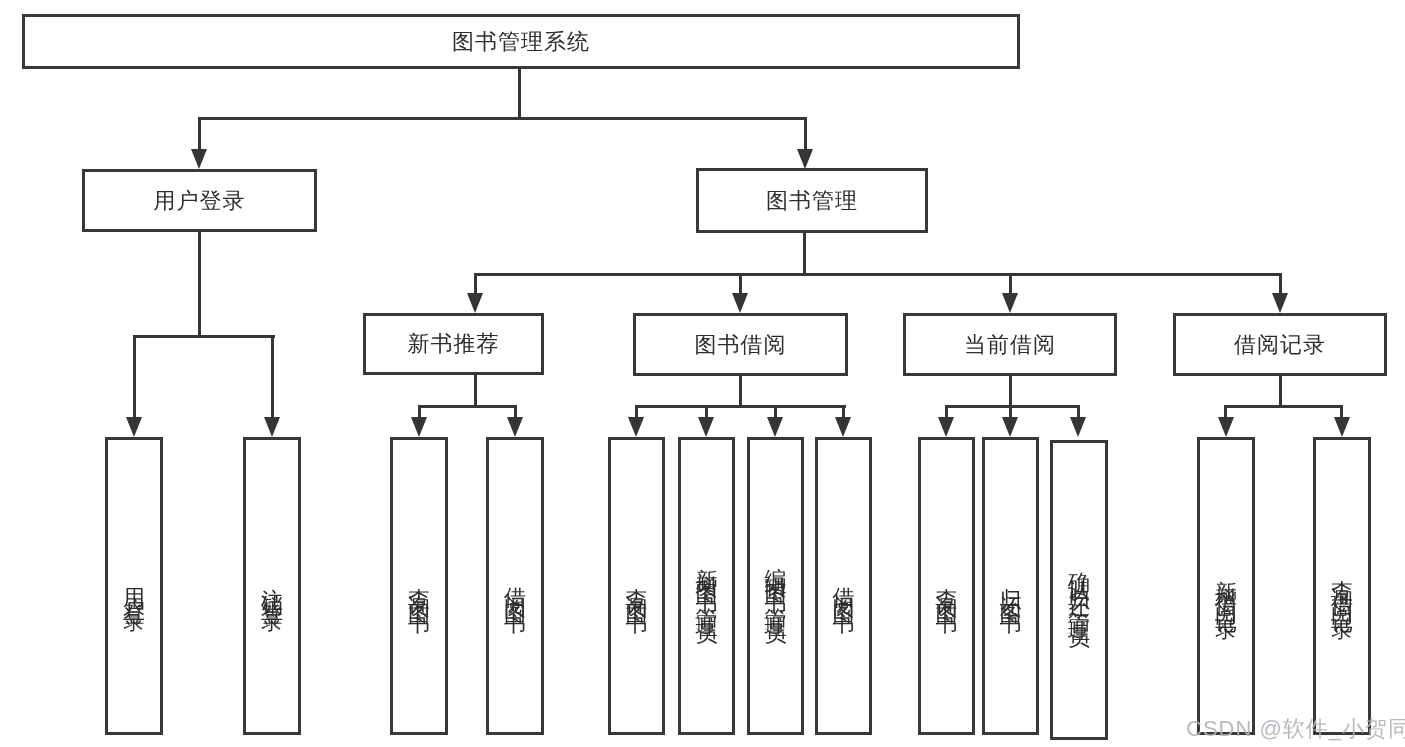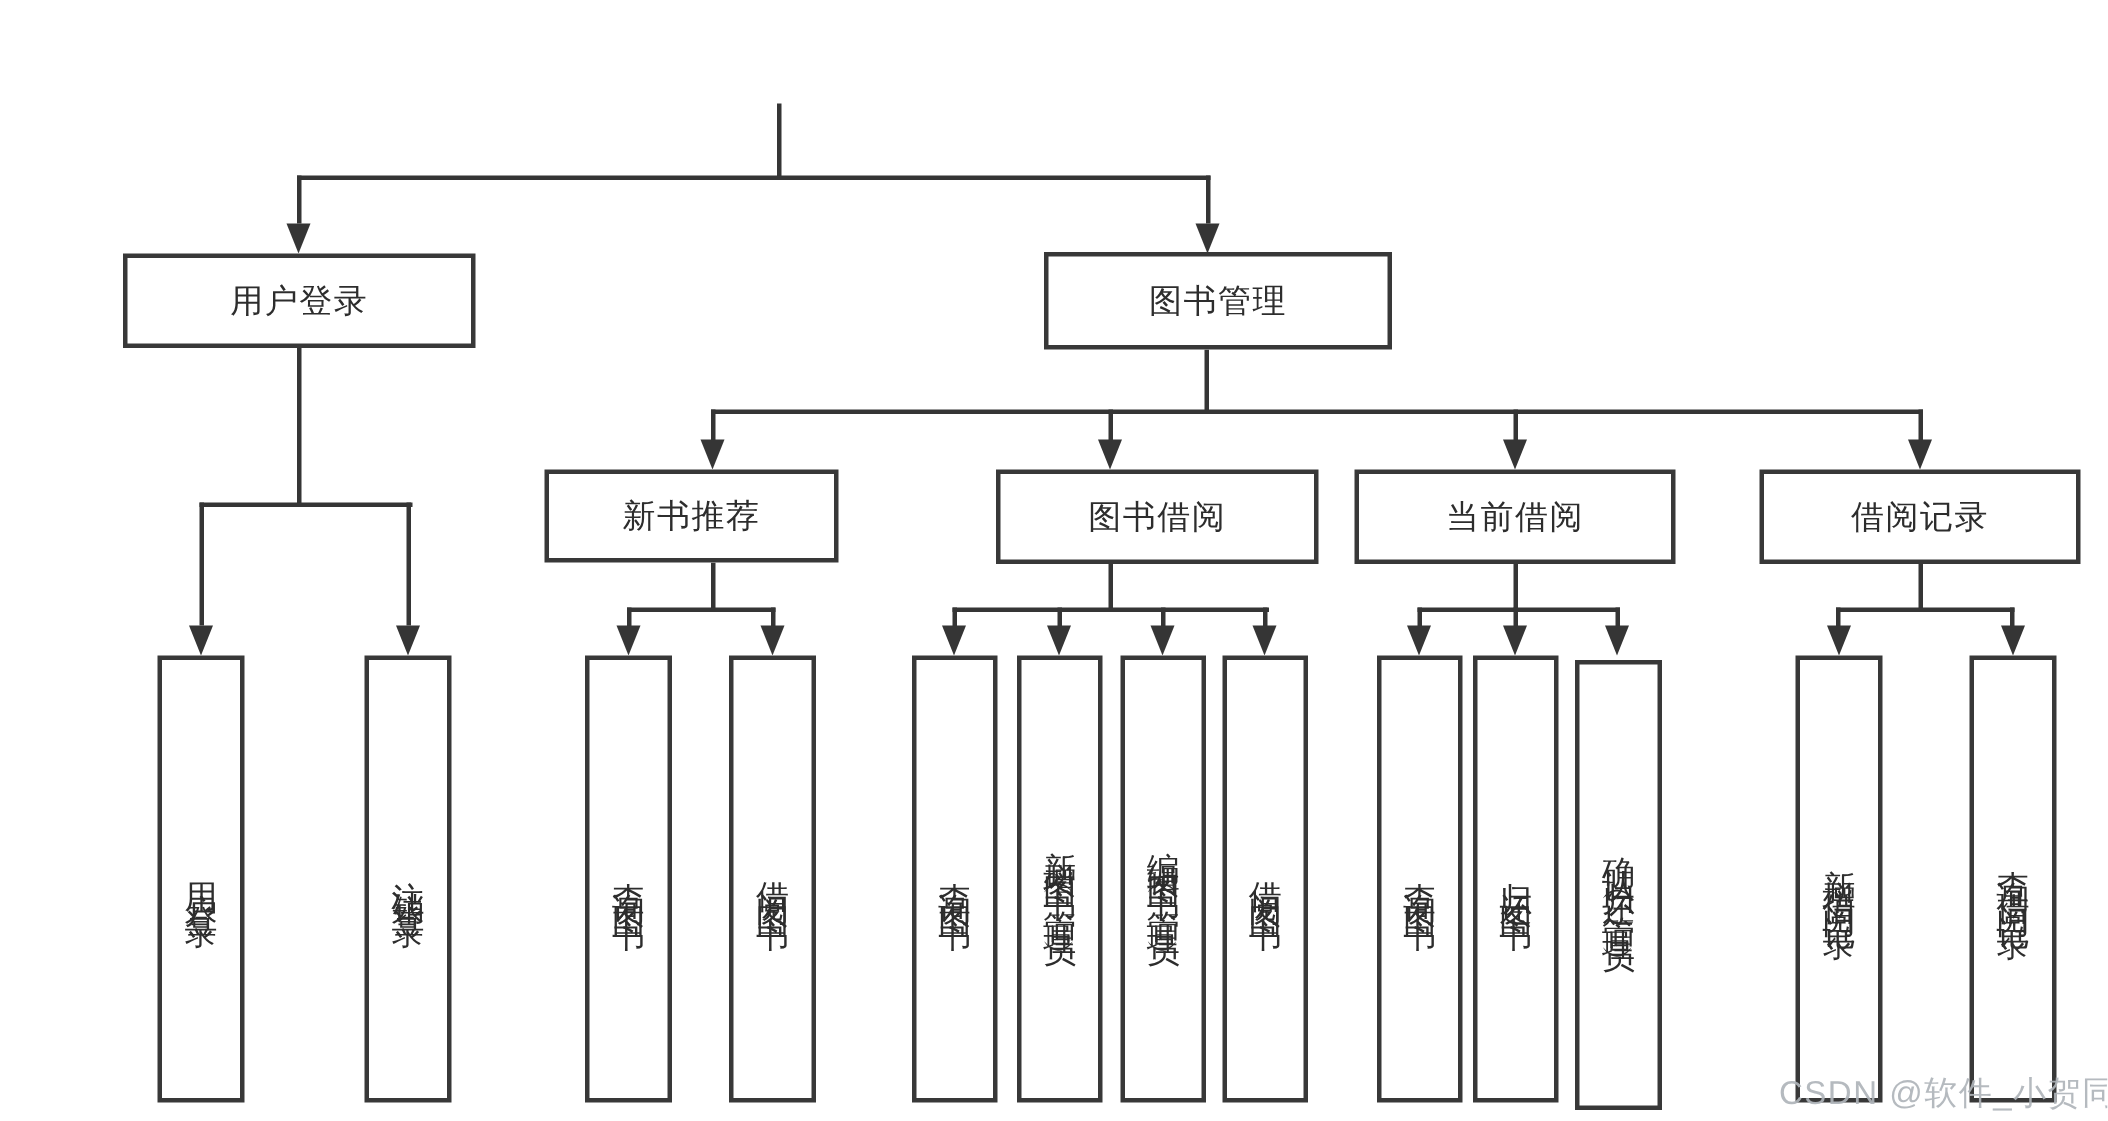--- a/index.html
+++ b/index.html
@@ -111,26 +111,27 @@
   <div class="ah" style="left:628px;top:417px;"></div>
   <div class="ah" style="left:698px;top:417px;"></div>
   <div class="ah" style="left:767px;top:417px;"></div>
   <div class="ah" style="left:835px;top:417px;"></div>
   <div class="ah" style="left:938px;top:417px;"></div>
   <div class="ah" style="left:1002px;top:417px;"></div>
   <div class="ah" style="left:1070px;top:417px;"></div>
   <div class="ah" style="left:1218px;top:417px;"></div>
   <div class="ah" style="left:1334px;top:417px;"></div>
 
+  <div class="hbox" style="left:22px;top:14px;width:998px;height:55px;">图书管理系统</div>
 
   <div class="hbox" style="left:82px;top:169px;width:235px;height:63px;">用户登录</div>
   <div class="hbox" style="left:696px;top:168px;width:232px;height:65px;">图书管理</div>
 
-  <div class="hbox" style="left:363px;top:313px;width:196px;height:62px;">新书推荐</div>
-  <div class="hbox" style="left:664px;top:313px;width:215px;height:63px;">图书借阅</div>
+  <div class="hbox" style="left:363px;top:313px;width:181px;height:62px;">新书推荐</div>
+  <div class="hbox" style="left:633px;top:313px;width:215px;height:63px;">图书借阅</div>
   <div class="hbox" style="left:903px;top:313px;width:214px;height:63px;">当前借阅</div>
   <div class="hbox" style="left:1173px;top:313px;width:214px;height:63px;">借阅记录</div>
 
   <div class="vbox" style="left:105px;width:58px;">用户登录</div>
   <div class="vbox" style="left:243px;width:58px;">注销登录</div>
 
   <div class="vbox" style="left:390px;width:58px;">查询图书</div>
   <div class="vbox" style="left:486px;width:58px;">借阅图书</div>
 
   <div class="vbox" style="left:608px;width:57px;">查询图书</div>

